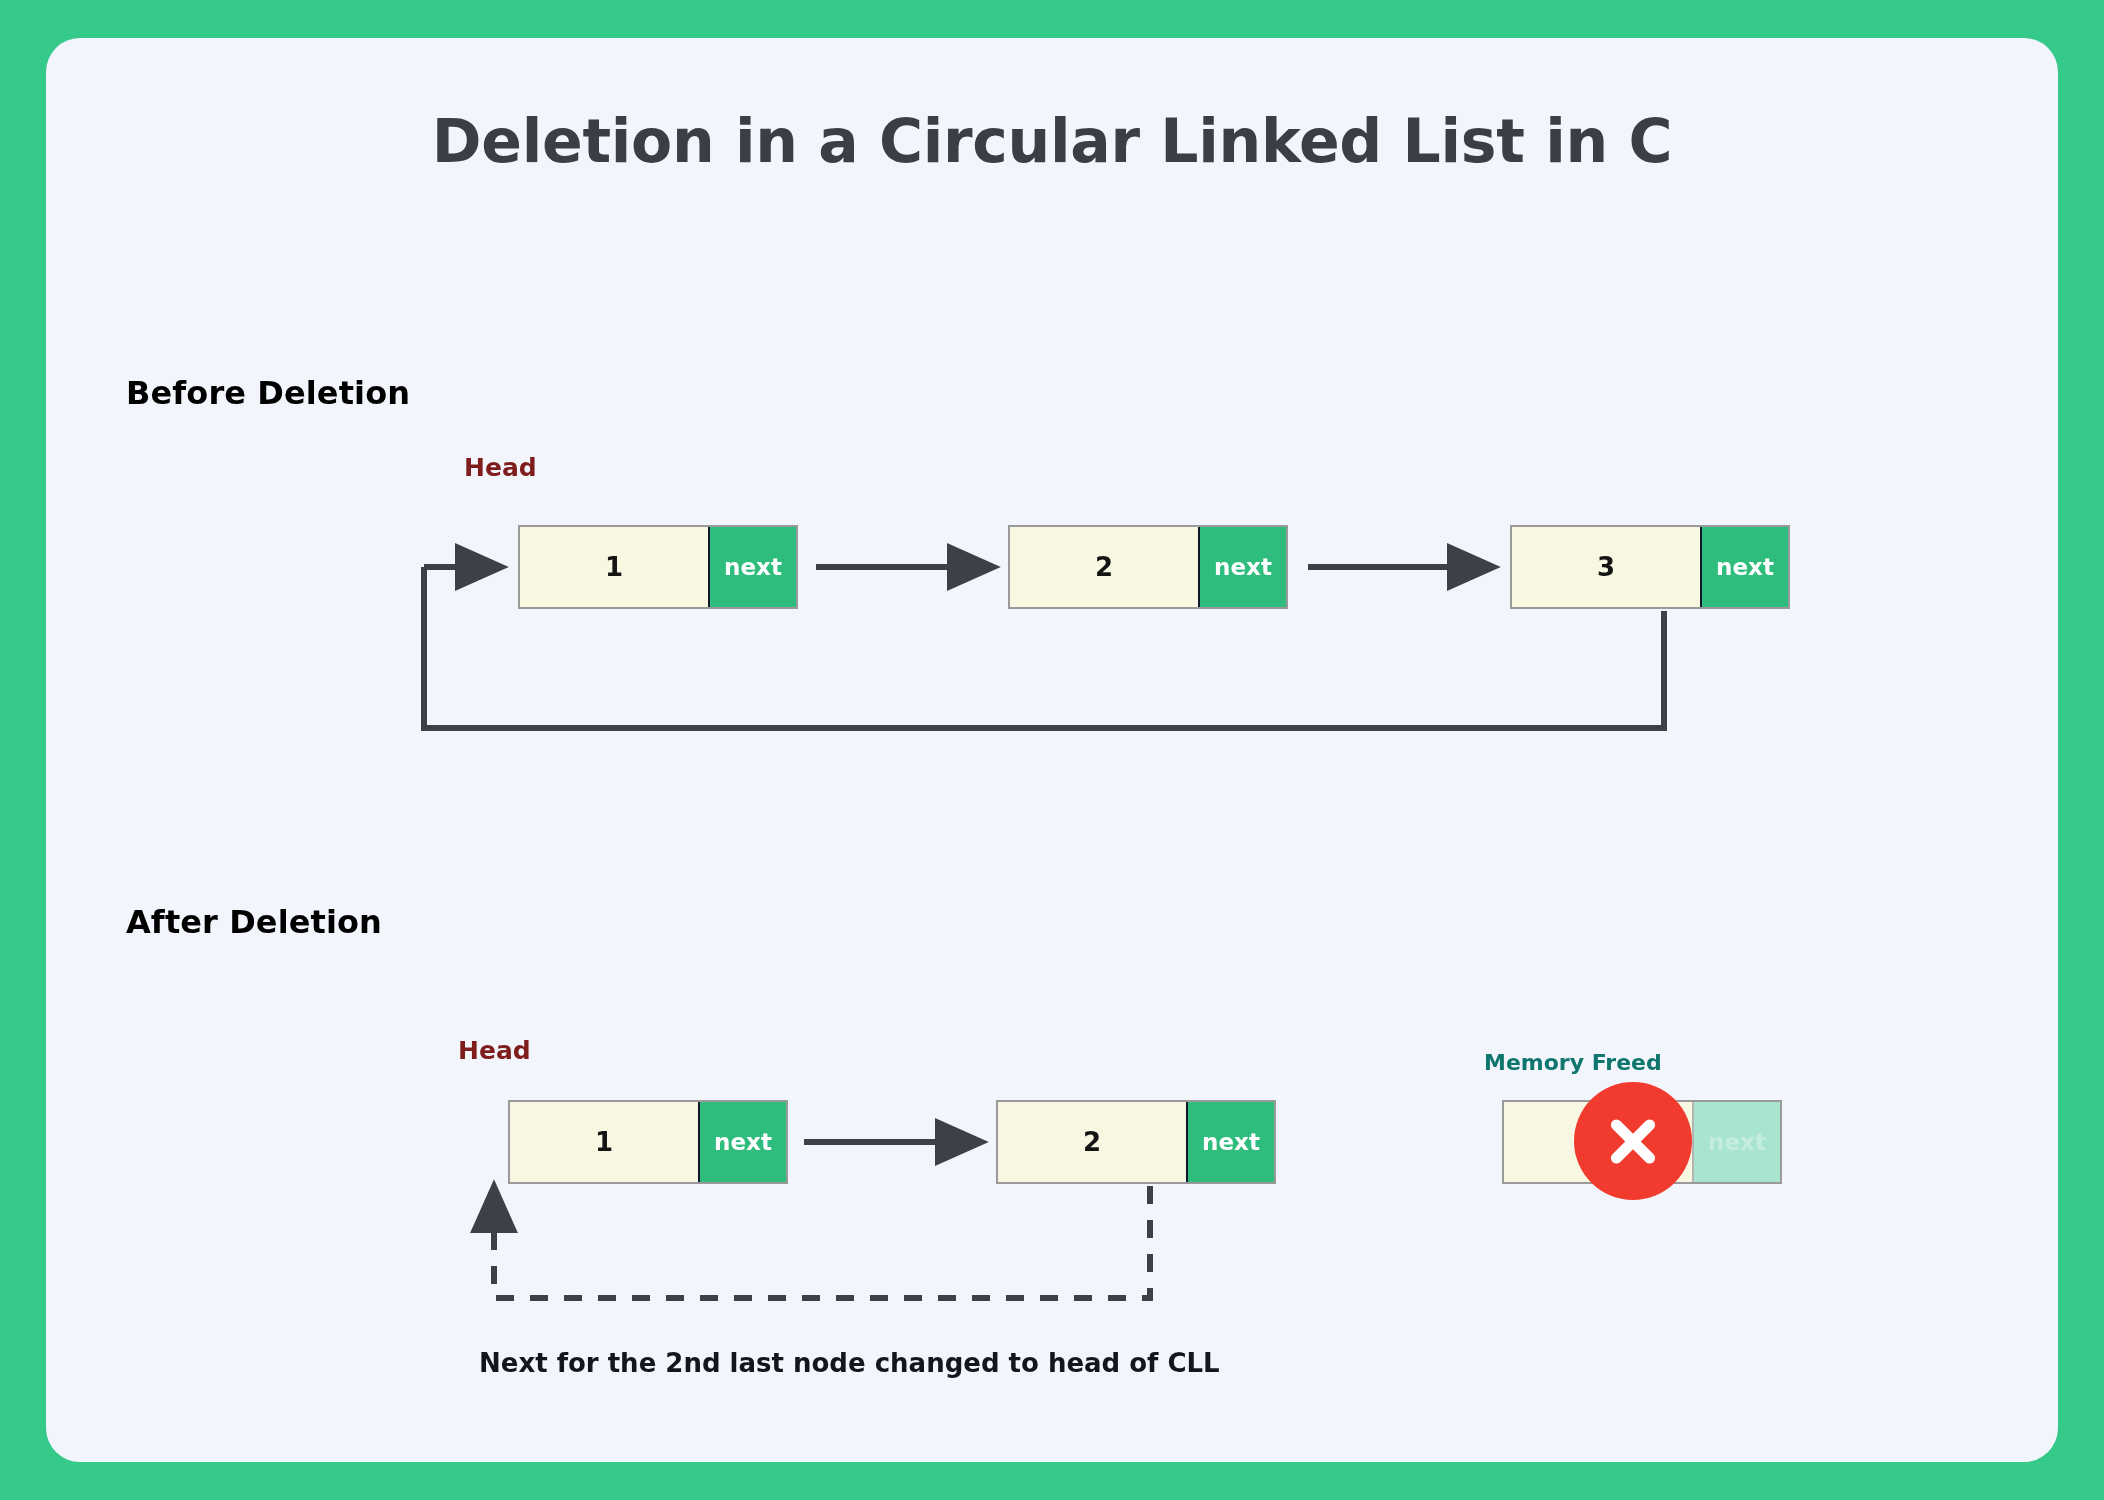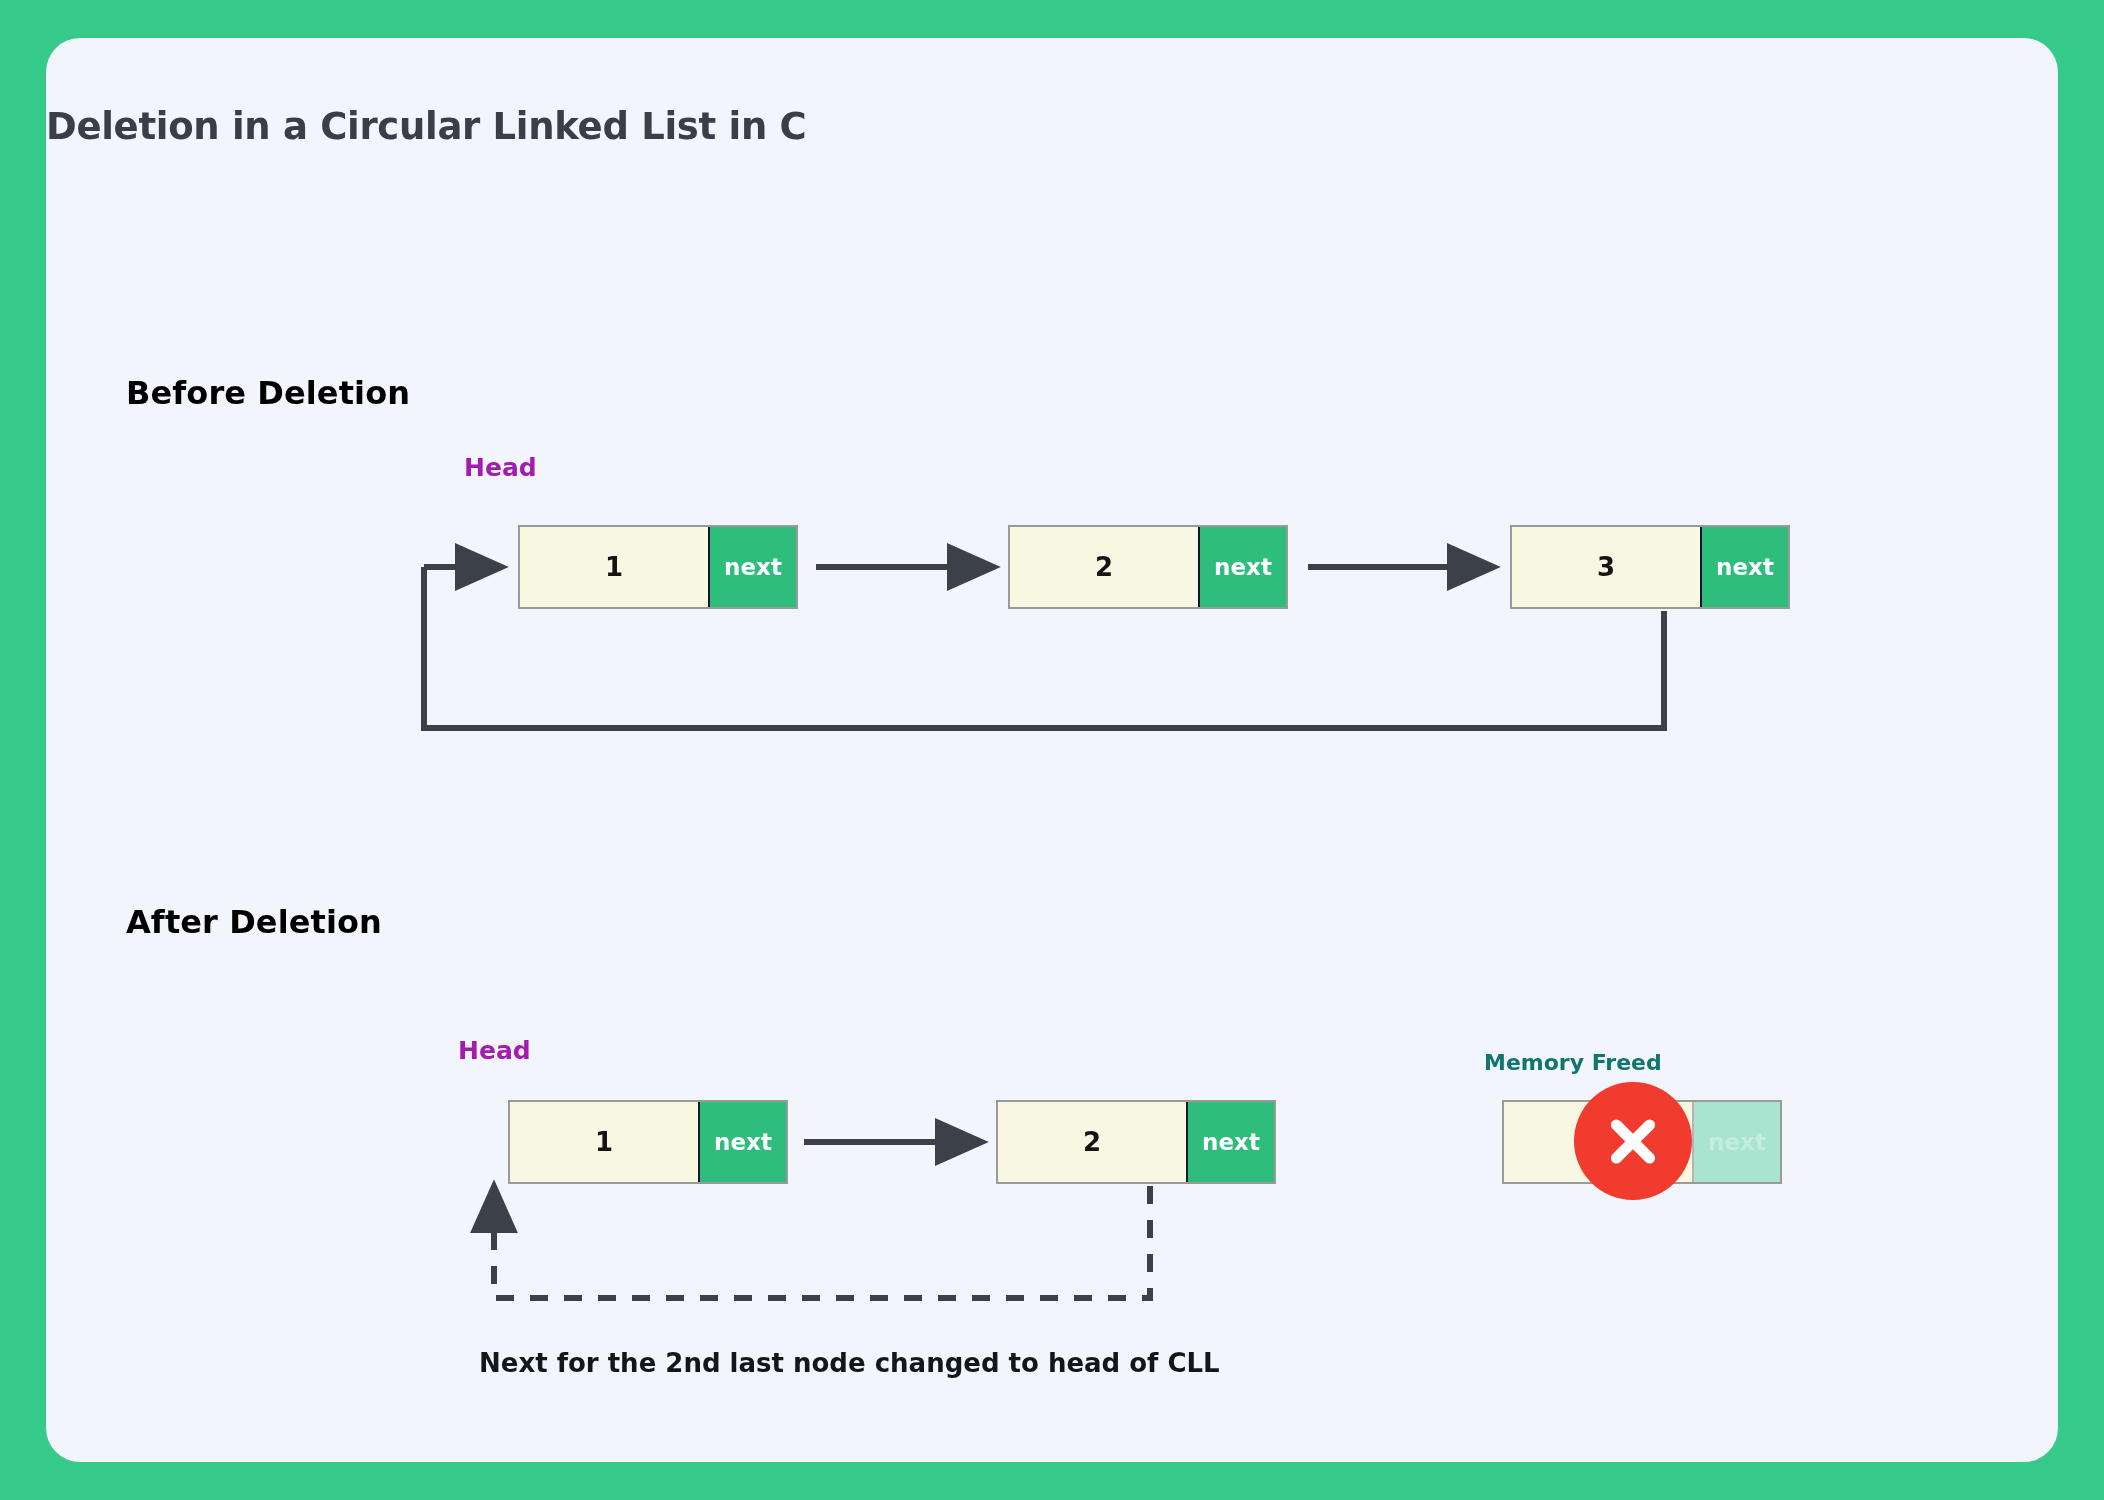--- a/index.html
+++ b/index.html
@@ -24,21 +24,22 @@
     background: #f3f5fd;
     border-radius: 34px;
   }
 
   
   .title {
     position: absolute;
     left: 0;
     top: 64px;
     width: 2012px;
-    font-size: 37px;
+    text-align: center;
+    font-size: 60px;
     font-weight: 700;
     line-height: 1.33;
     color: #3a3f47;
     letter-spacing: -0.3px;
   }
   .title .line2 { display: block; }
 
   .section-label {
     position: absolute;
     font-size: 32px;
@@ -46,21 +47,21 @@
     color: #000000;
     letter-spacing: 0.1px;
   }
   #label-before { left: 80px; top: 336px; }
   #label-after  { left: 80px; top: 865px; }
 
   .head-label {
     position: absolute;
     font-size: 25px;
     font-weight: 700;
-    color: #a21caf;
+    color: #7f1d1d;
   }
   #head-before { left: 418px; top: 415px; }
   #head-after  { left: 412px; top: 998px; }
 
   .mem-label {
     position: absolute;
     left: 1438px;
     top: 1012px;
     font-size: 22px;
     font-weight: 700;

